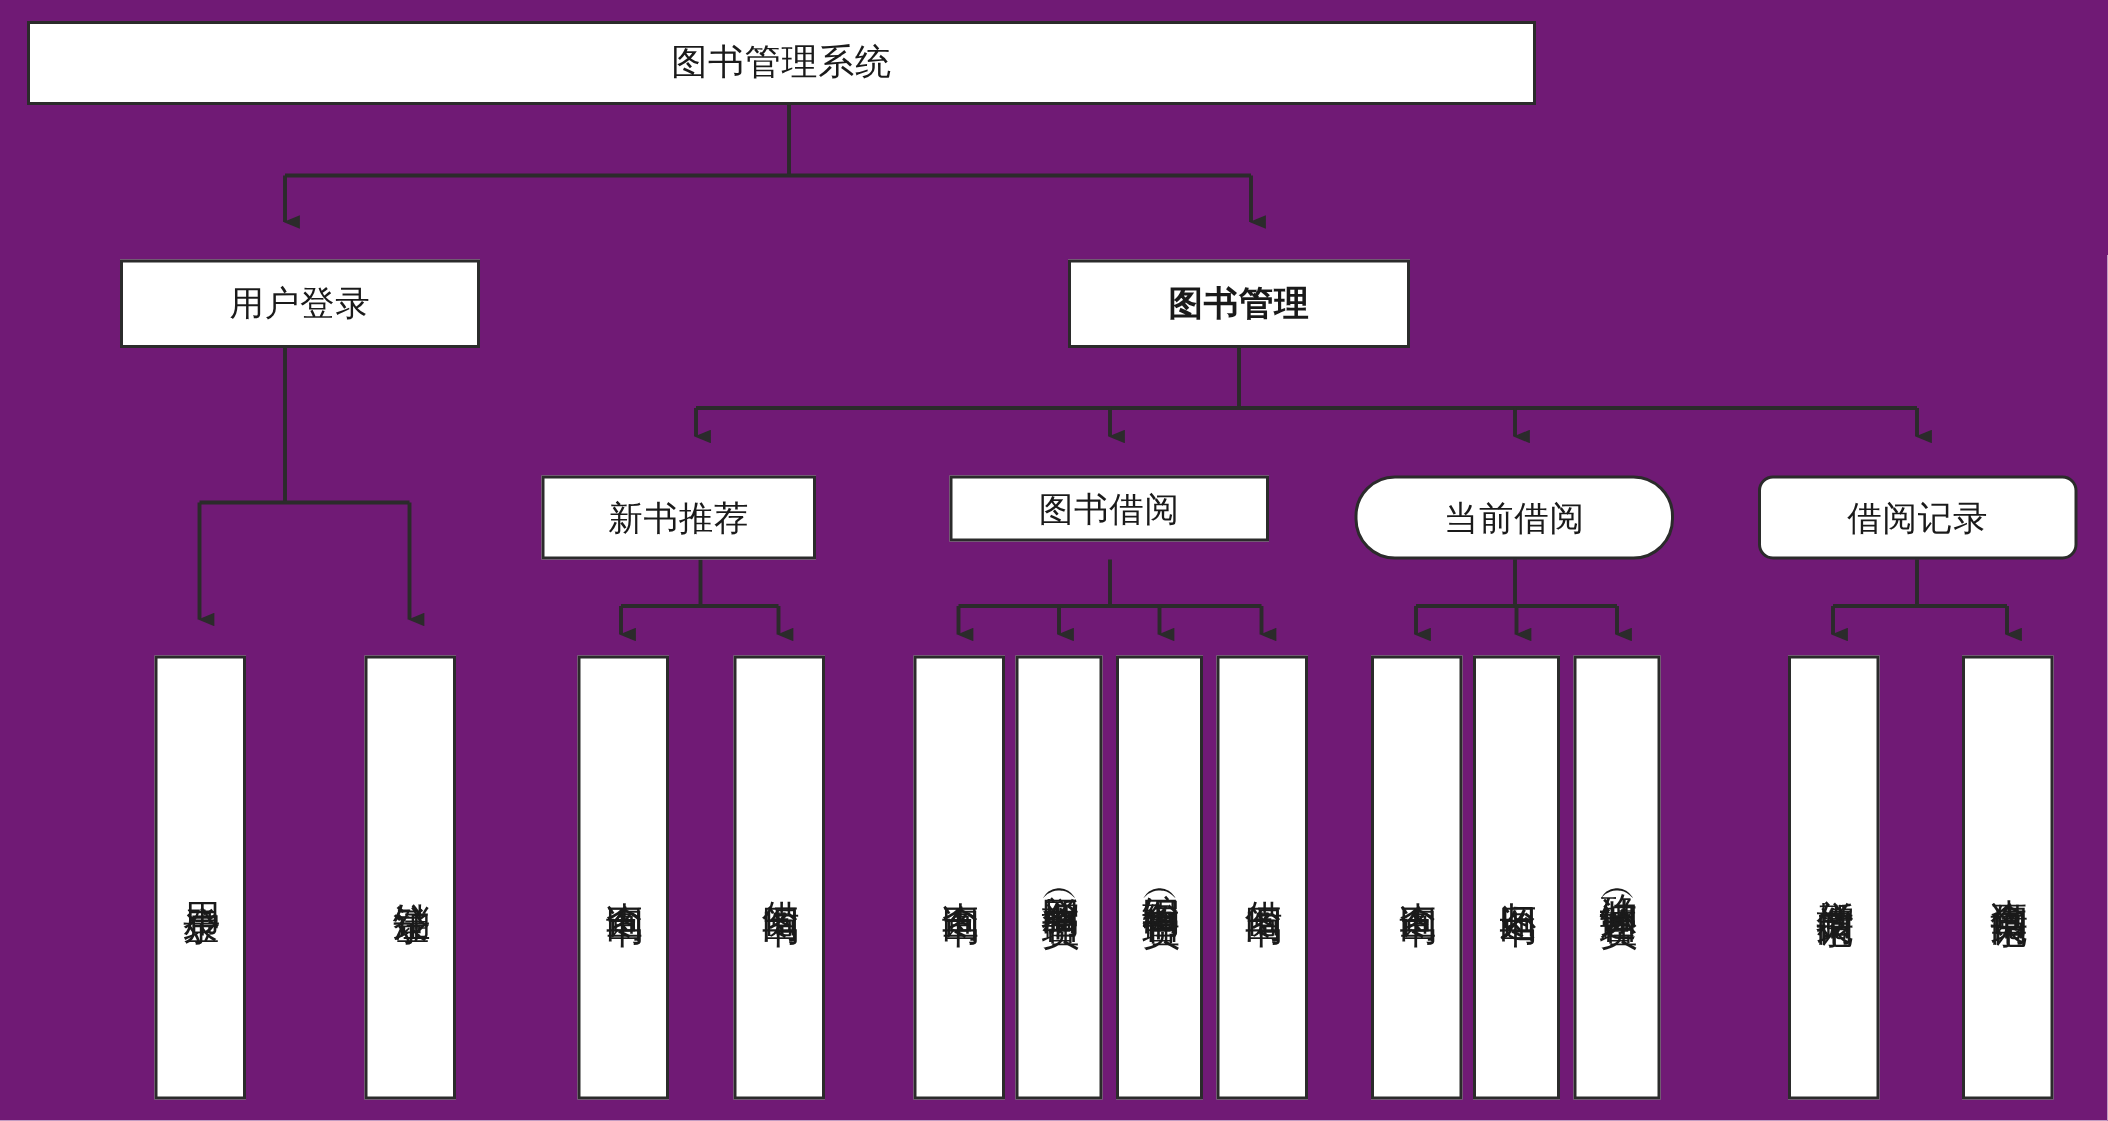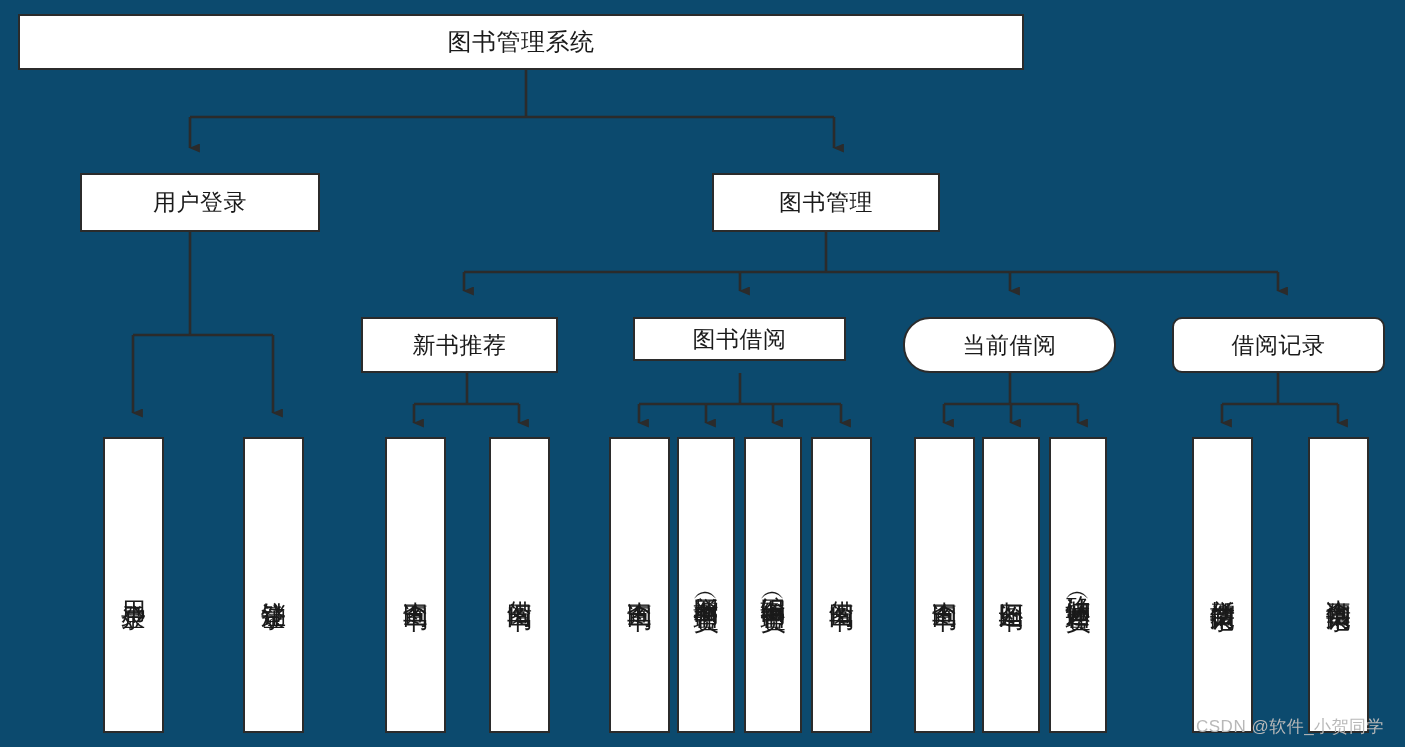--- a/index.html
+++ b/index.html
@@ -7,21 +7,21 @@
     padding: 0;
     background: #ffffff;
   }
   body {
     font-family: "Liberation Sans", "DejaVu Sans", sans-serif;
   }
   #canvas {
     position: relative;
     width: 1405px;
     height: 747px;
-    background: #0c4a6e;
+    background: #701a75;
     overflow: hidden;
     text-align: right;
   }
   svg#wires {
     position: absolute;
     left: 0;
     top: 0;
     width: 1405px;
     height: 747px;
     pointer-events: none;
@@ -127,25 +127,25 @@
   </svg>
 
   <div class="node horiz root" style="left:18px; top:14px; width:1006px; height:56px;">
     <span class="lbl">图书管理系统</span>
   </div>
 
   <div class="node horiz" style="left:80px; top:173px; width:240px; height:59px;">
     <span class="lbl">用户登录</span>
   </div>
 
-  <div class="node horiz" style="left:712px; top:173px; width:228px; height:59px;">
+  <div class="node horiz" style="left:712px; top:173px; width:228px; height:59px;font-weight:bold;">
     <span class="lbl">图书管理</span>
   </div>
 
-  <div class="node horiz" style="left:361px; top:317px; width:197px; height:56px;">
+  <div class="node horiz" style="left:361px; top:317px; width:183px; height:56px;">
     <span class="lbl">新书推荐</span>
   </div>
 
   <div class="node horiz" style="left:633px; top:317px; width:213px; height:44px;">
     <span class="lbl">图书借阅</span>
   </div>
 
   <div class="node horiz" style="left:903px; top:317px; width:213px; height:56px;border-radius:27px;">
     <span class="lbl">当前借阅</span>
   </div>
@@ -199,15 +199,14 @@
   </div>
 
   <div class="node vert" style="left:1192px; top:437px; width:61px; height:296px;">
     <span class="lbl">新增借阅记录</span>
   </div>
 
   <div class="node vert" style="left:1308px; top:437px; width:61px; height:296px;">
     <span class="lbl">查询借阅记录</span>
   </div>
 
-  <div class="watermark" style="left:1196px; top:715px;">CSDN @软件_小贺同学</div>
 
 </div>
 
 </body></html>

